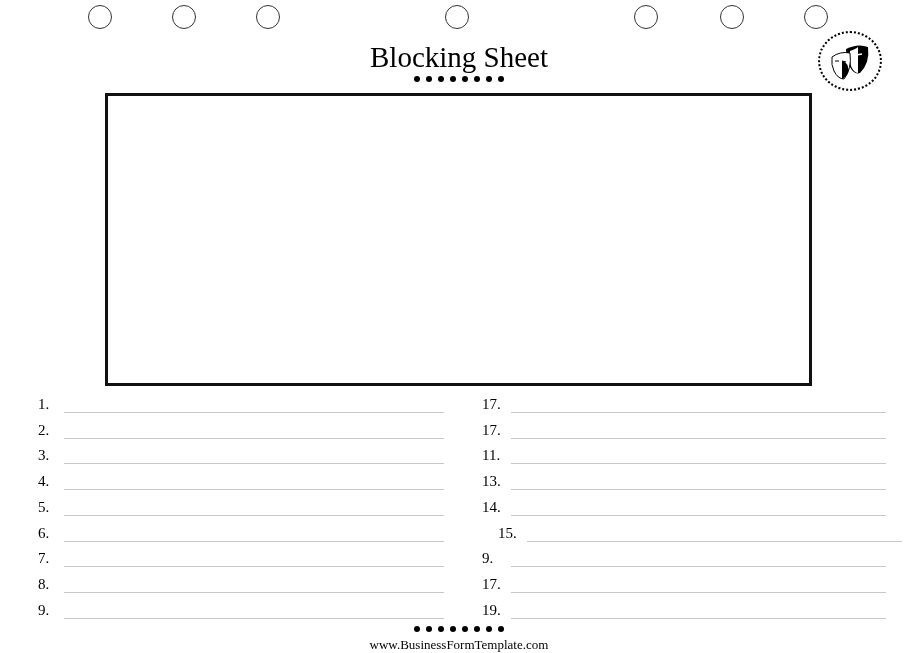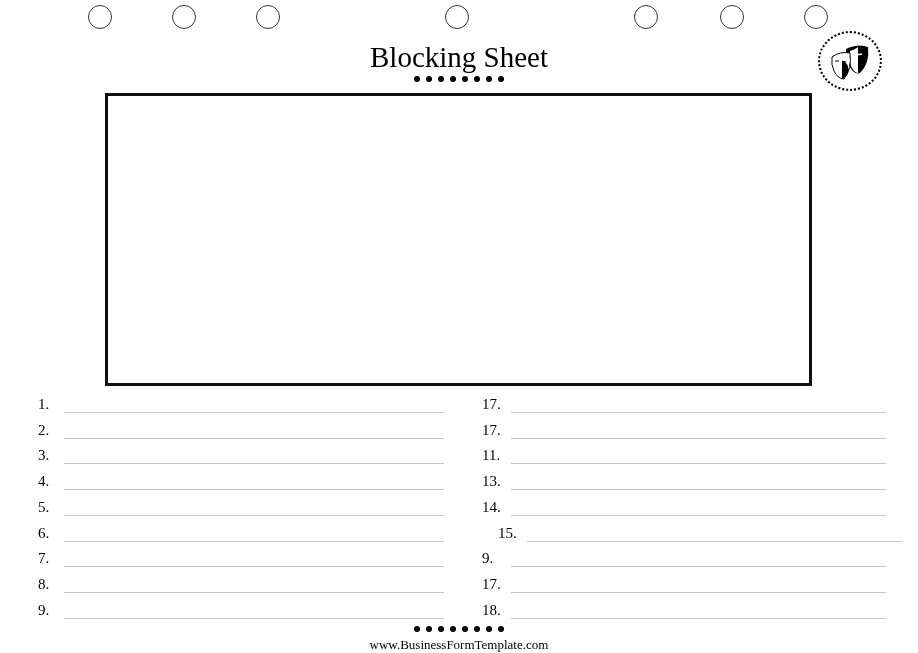--- a/index.html
+++ b/index.html
@@ -115,21 +115,21 @@
   </div>
 <div class="row" style="left:460px; top:550px; width:458px;">
     <span class="num" style="left:22px">9.</span>
     <div class="line" style="left:51px; width:375px"></div>
   </div>
 <div class="row" style="left:460px; top:576px; width:458px;">
     <span class="num" style="left:22px">17.</span>
     <div class="line" style="left:51px; width:375px"></div>
   </div>
 <div class="row" style="left:460px; top:602px; width:458px;">
-    <span class="num" style="left:22px">18.</span>
+    <span class="num" style="left:22px">19.</span>
     <div class="line" style="left:51px; width:375px"></div>
   </div>
 
 <div class="dots" style="left:414px; top:626px;">
   <span></span>
     <span></span>
     <span></span>
     <span></span>
     <span></span>
     <span></span>

